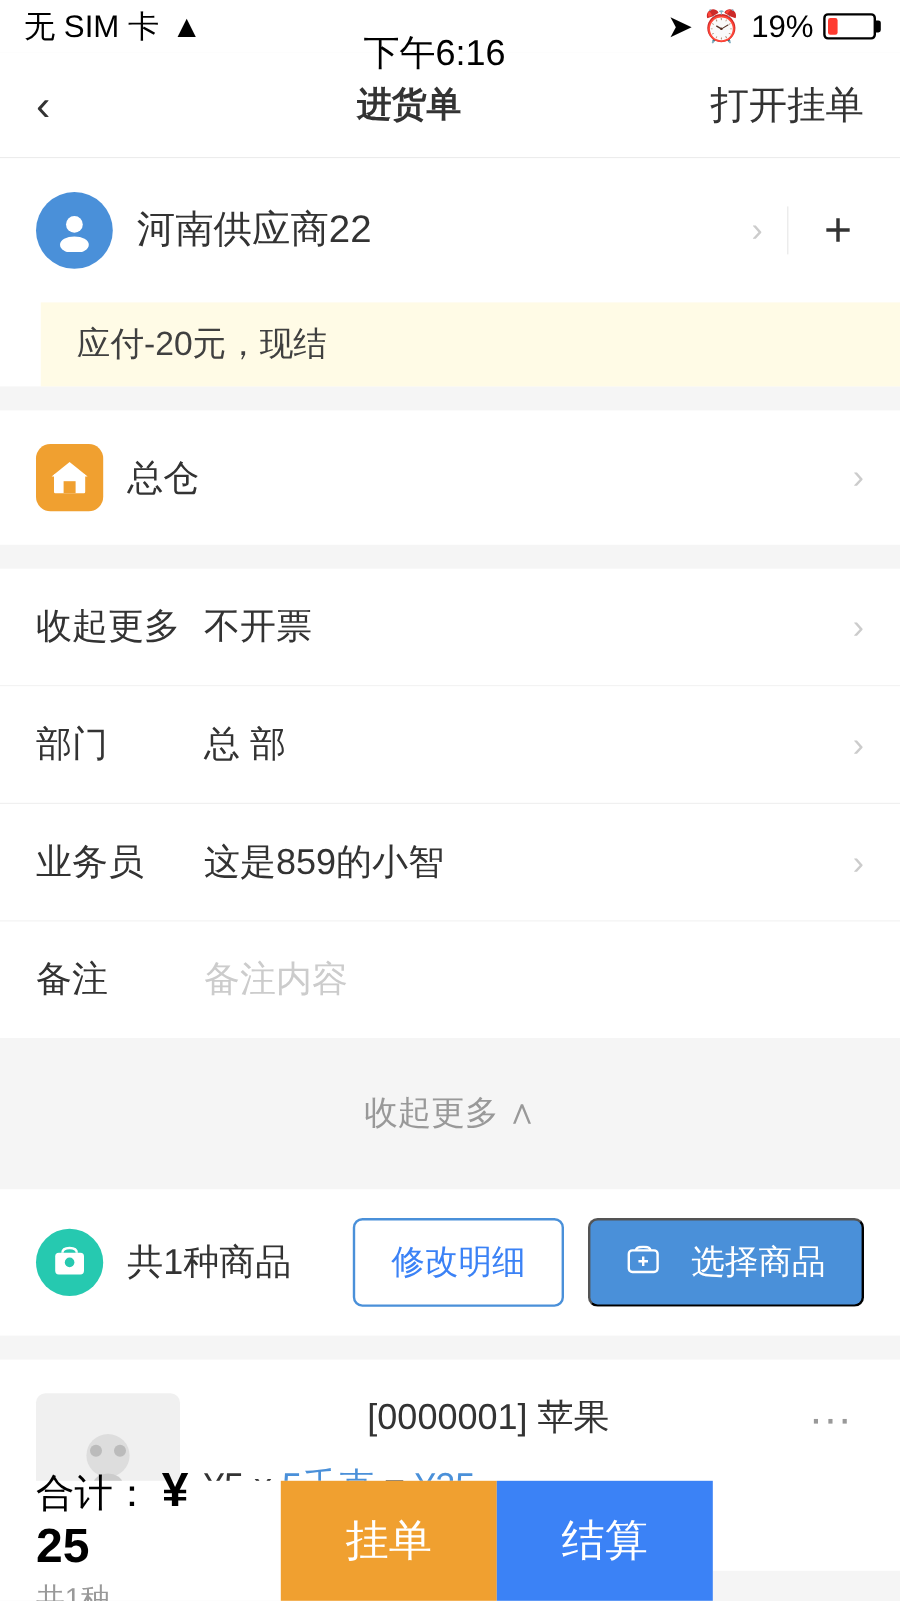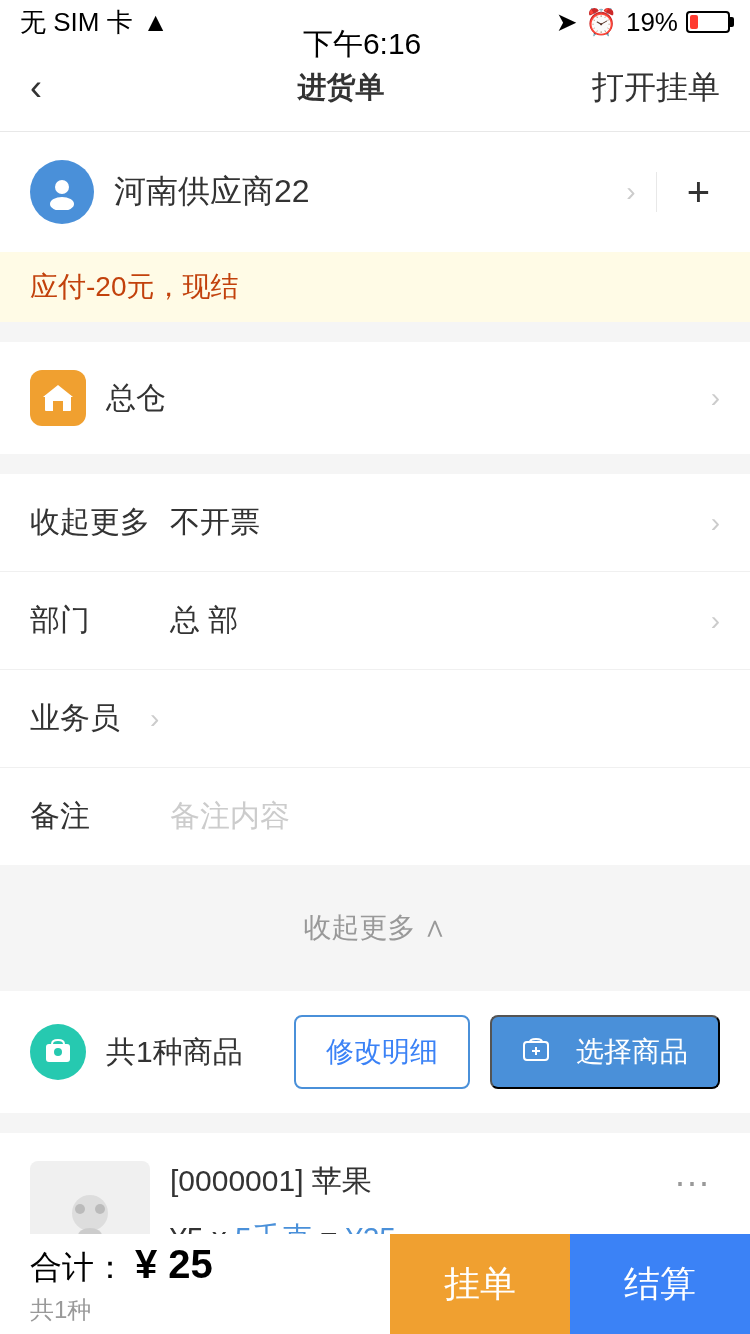--- a/index.html
+++ b/index.html
@@ -84,21 +84,22 @@
     }
     .add-btn {
       font-size: 40px; color: #333; cursor: pointer; padding: 0 10px;
     }
 
     
     .warning-banner {
       background: #fffbe6;
       padding: 16px 30px;
       font-size: 28px;
-      color: #c2410c;
+      color: #404040;
+      margin-left: 34px;
     }
 
     
     .warehouse-row {
       display: flex;
       align-items: center;
       padding: 28px 30px;
       background: #fff;
     }
     .warehouse-icon {
@@ -166,29 +167,29 @@
       align-items: flex-start;
       gap: 20px;
     }
     .product-thumb {
       width: 120px; height: 120px; background: #f0f0f0;
       border-radius: 8px; flex-shrink: 0;
       display: flex; align-items: center; justify-content: center;
       overflow: hidden;
     }
     .product-info { flex: 1; }
-    .product-name { font-size: 30px; color: #333; margin-bottom: 16px; }
+    .product-name { font-size: 30px; color: #333; margin-bottom: 16px; text-align: center; }
     .product-price { font-size: 30px; color: #333; }
     .product-price .highlight { color: #4a90d9; }
     .product-more { font-size: 36px; color: #999; cursor: pointer; padding: 0 10px; }
 
     
     .bottom-bar {
       position: fixed;
-      bottom: 0; left: 0; width: 750px;
+      bottom: 0; left: 0; width: 594px;
       height: 100px;
       display: flex;
       background: #fff;
     }
     .total-section {
       flex: 1;
       display: flex;
       flex-direction: column;
       justify-content: center;
       padding: 0 30px;
@@ -270,20 +271,21 @@
     <div class="form-value">不开票</div>
     <span class="chevron-right">›</span>
   </div>
   <div class="form-row">
     <div class="form-label">部门</div>
     <div class="form-value">总 部</div>
     <span class="chevron-right">›</span>
   </div>
   <div class="form-row">
     <div class="form-label">业务员</div>
+    <div class="form-value">这是859的小智</div>
     <span class="chevron-right">›</span>
   </div>
   <div class="form-row">
     <div class="form-label">备注</div>
     <div class="form-value form-placeholder">备注内容</div>
   </div>
 </div>
 
 <div class="collapse-toggle">收起更多 ∧</div>
 

